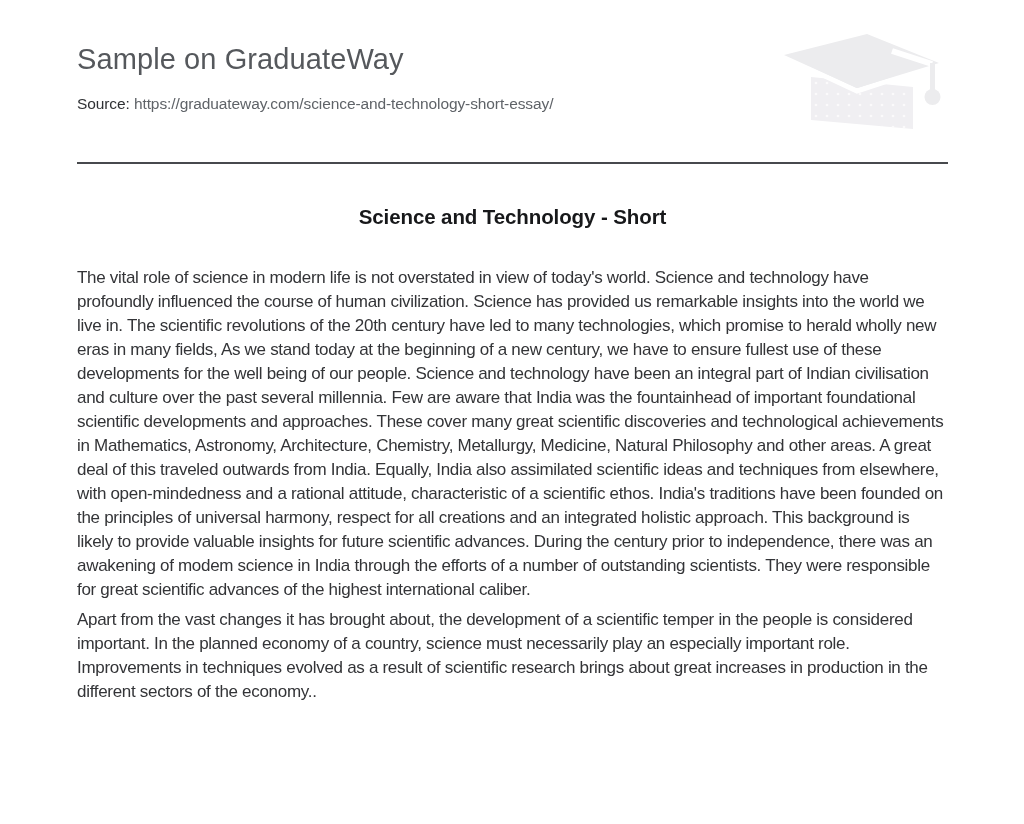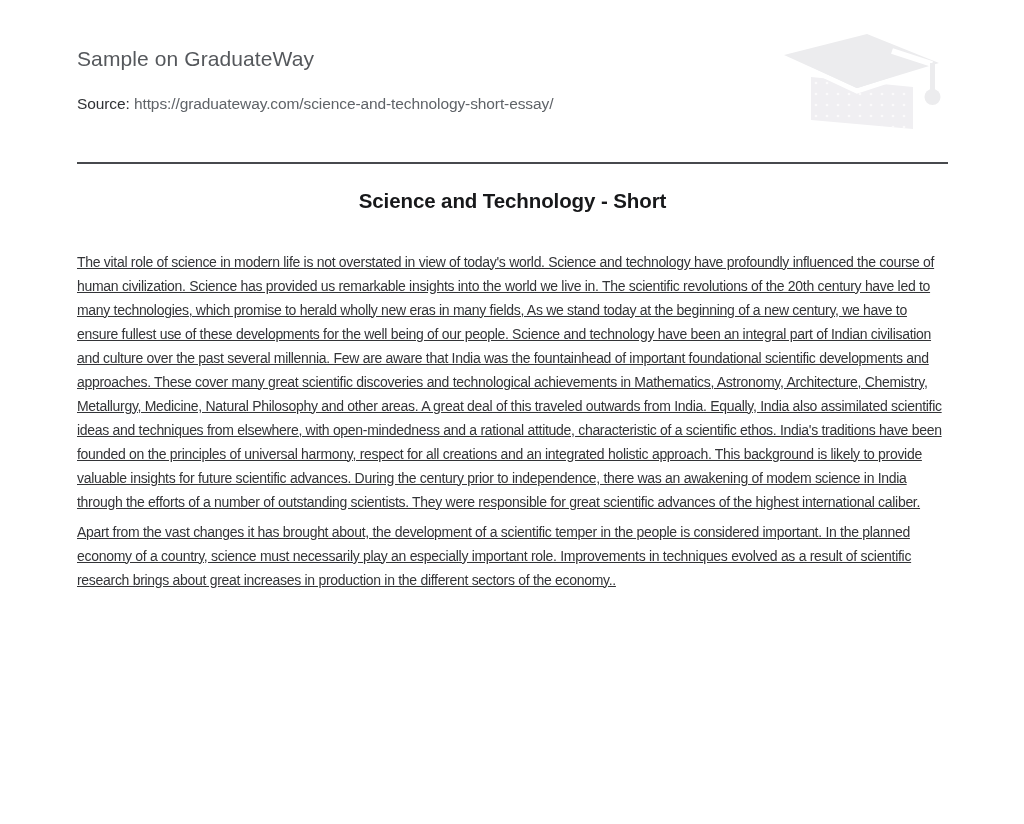--- a/index.html
+++ b/index.html
@@ -14,21 +14,21 @@
   }
   .content {
     position: relative;
     padding: 0 76px 0 77px;
   }
   .header-block {
     position: relative;
     padding-top: 45px;
   }
   .header-title {
-    font-size: 21px;
+    font-size: 29px;
     line-height: 28px;
     font-weight: 400;
     color: #55585c;
     letter-spacing: 0.1px;
   }
   .source-line {
     margin-top: 20px;
     font-size: 15.5px;
     line-height: 21px;
     color: #2f3134;
@@ -46,34 +46,33 @@
     width: 170px;
     height: 115px;
   }
   .divider {
     margin-top: 48px;
     height: 1.5px;
     background: #47494d;
     width: 100%;
   }
   .essay-title {
-    margin-top: 24px;
+    margin-top: 40px;
     text-align: center;
     font-size: 20.5px;
     line-height: 26px;
     font-weight: 700;
     color: #17181a;
     letter-spacing: -0.1px;
   }
   .essay-body p {
-    font-size: 14px;
+    font-size: 17px;
     line-height: 24px;
     color: #333437;
     letter-spacing: -0.3px;
-    text-decoration: underline;
   }
   .essay-body p.p1 { margin-top: 36px; }
   .essay-body p.p2 { margin-top: 6px; }
 </style>
 </head>
 <body>
 
 <div class="page">
 
   <svg class="cap-icon" viewBox="0 0 170 115" xmlns="http://www.w3.org/2000/svg" aria-hidden="true">

